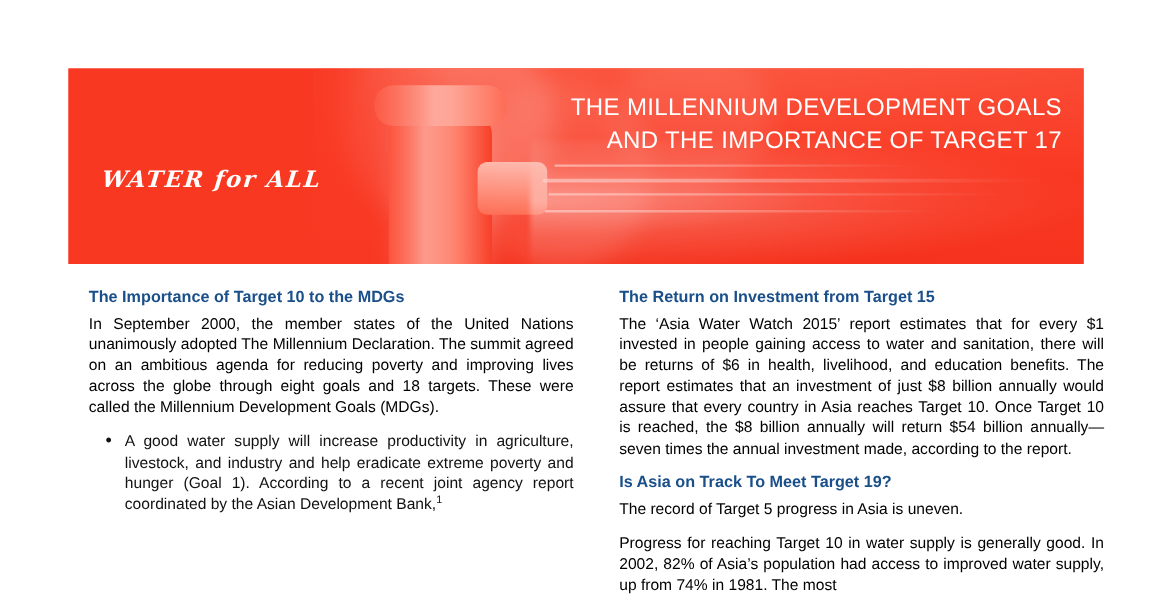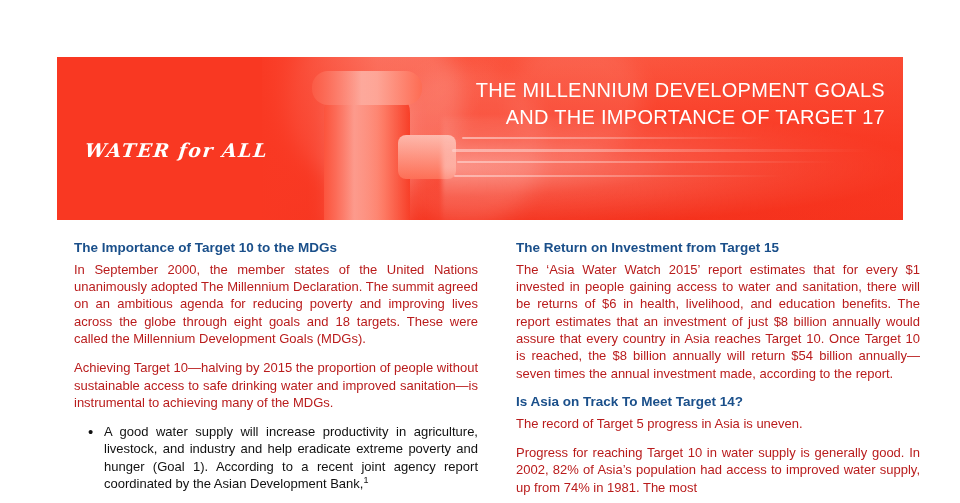--- a/index.html
+++ b/index.html
@@ -179,21 +179,21 @@
   }
   h3.sect {
     margin: 0 0 4px 0;
     color: #1a4f8a;
     font-size: 13.5px;
     font-weight: bold;
     line-height: 1.25;
   }
   p.body {
     margin: 0 0 12px 0;
-    color: #b91c1c;
+    color: #000000;
     font-size: 13px;
     line-height: 1.33;
     text-align: justify;
   }
   p.body.last { margin-bottom: 0; }
   ul.bullets {
     margin: 0;
     padding: 0 0 0 30px;
     list-style: none;
   }
@@ -248,28 +248,27 @@
       <div class="banner-title-line">THE MILLENNIUM DEVELOPMENT GOALS</div>
       <div class="banner-title-line">AND THE IMPORTANCE OF TARGET 17</div>
     </div>
   </div>
 
   <div class="columns">
 
     <div class="col">
       <h3 class="sect">The Importance of Target 10 to the MDGs</h3>
       <p class="body">In September 2000, the member states of the United Nations unanimously adopted The Millennium Declaration. The summit agreed on an ambitious agenda for reducing poverty and improving lives across the globe through eight goals and 18 targets. These were called the Millennium Development Goals (MDGs).</p>
-      <p class="body">Achieving Target 10—halving by 2015 the proportion of people without sustainable access to safe drinking water and improved sanitation—is instrumental to achieving many of the MDGs.</p>
       <ul class="bullets">
         <li><span>A good water supply will increase productivity in agriculture, livestock, and industry and help eradicate extreme poverty and hunger (Goal 1). According to a recent joint agency report coordinated by the Asian Development Bank,</span><sup>1</sup></li>
       </ul>
     </div>
 
     <div class="col">
       <h3 class="sect">The Return on Investment from Target 15</h3>
       <p class="body">The ‘Asia Water Watch 2015’ report estimates that for every $1 invested in people gaining access to water and sanitation, there will be returns of $6 in health, livelihood, and education benefits. The report estimates that an investment of just $8 billion annually would assure that every country in Asia reaches Target 10. Once Target 10 is reached, the $8 billion annually will return $54 billion annually—seven times the annual investment made, according to the report.</p>
-      <h3 class="sect">Is Asia on Track To Meet Target 14?</h3>
+      <h3 class="sect">Is Asia on Track To Meet Target 19?</h3>
       <p class="body">The record of Target 5 progress in Asia is uneven.</p>
       <p class="body last">Progress for reaching Target 10 in water supply is generally good. In 2002, 82% of Asia’s population had access to improved water supply, up from 74% in 1981. The most</p>
     </div>
 
   </div>
 </div>
 
 </body></html>

